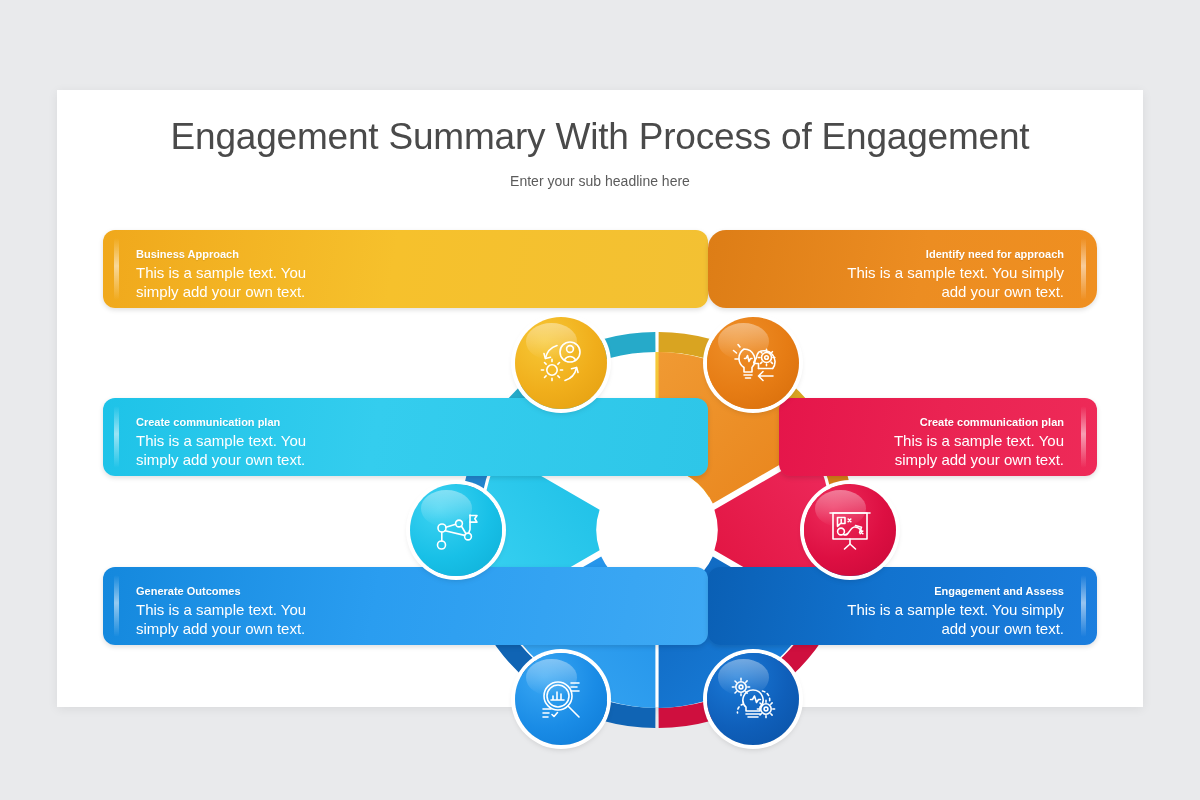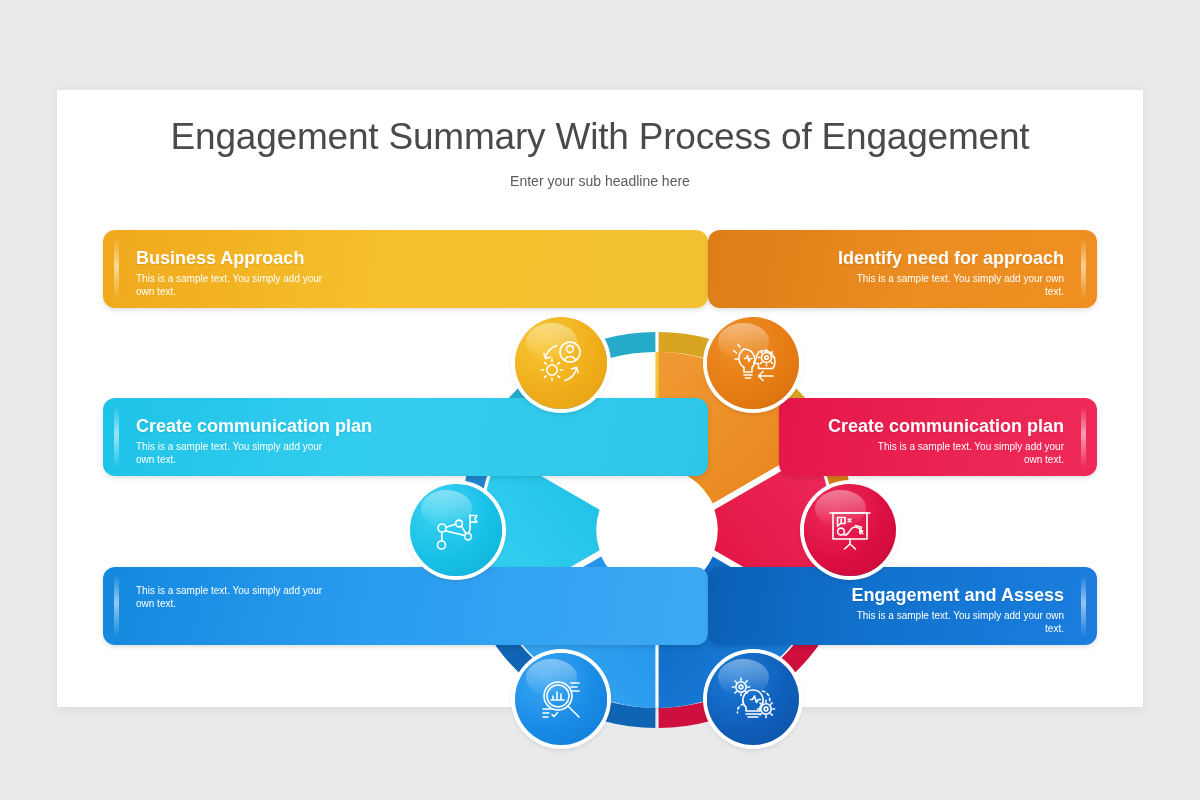--- a/index.html
+++ b/index.html
@@ -46,29 +46,29 @@
   .bar.left .sheen{ left:11px; }
   .bar.right .sheen{ right:11px; }
   .bar .txt{
     position:absolute; top:17px;
     color:#ffffff;
     line-height:1.32;
   }
   .bar.left .txt{ left:33px; text-align:left; }
   .bar.right .txt{ right:33px; text-align:right; }
   .bar .t{
-    font-size:18px; font-weight:bold; display:block; margin-bottom:1px;
+    font-size:11px; font-weight:bold; display:block; margin-bottom:1px;
     text-shadow:0 1px 1px rgba(0,0,0,.10);
   }
-  .bar .d{ font-size:10px; display:block; max-width:330px; }
+  .bar .d{ font-size:15px; display:block; max-width:330px; }
   .bar.right .d{ margin-left:auto; }
 
   
   #bar-0{ left:46px;  top:140px; width:605px; background:linear-gradient(100deg,#f0a81c 0%,#f6c12c 48%,#f3c133 100%); }
-  #bar-1{ left:651px; top:140px; width:389px; background:linear-gradient(100deg,#dd7d16 0%,#ec8d22 55%,#ef8f20 100%); }
+  #bar-1{ left:651px; top:140px; width:389px; background:linear-gradient(100deg,#dd7d16 0%,#ec8d22 55%,#ef8f20 100%);border-radius:18px; }
   #bar-2{ left:46px;  top:308px; width:605px; background:linear-gradient(100deg,#1ec3e8 0%,#34cdee 45%,#2ec6e8 100%); }
   #bar-3{ left:722px; top:308px; width:318px; background:linear-gradient(100deg,#e5154a 0%,#ea2352 50%,#ee2a58 100%); }
   #bar-4{ left:46px;  top:477px; width:605px; background:linear-gradient(100deg,#1488dd 0%,#2a9df0 45%,#3ea9f4 100%); }
   #bar-5{ left:651px; top:477px; width:389px; background:linear-gradient(100deg,#0a5fb4 0%,#1273cf 45%,#1b7ede 100%); }
 
   
   #wheel{
     position:absolute;
     left:393px; top:233px;
     width:414px; height:414px;
@@ -206,20 +206,21 @@
     <div class="sheen"></div>
     <div class="txt">
       <span class="t">Create communication plan</span>
       <span class="d" style="max-width:202px">This is a sample text. You simply add your own text.</span>
     </div>
   </div>
 
   <div class="bar left" id="bar-4">
     <div class="sheen"></div>
     <div class="txt">
+      <span class="t">Generate Outcomes</span>
       <span class="d" style="max-width:202px">This is a sample text. You simply add your own text.</span>
     </div>
   </div>
 
   <div class="bar right" id="bar-5">
     <div class="sheen"></div>
     <div class="txt">
       <span class="t">Engagement and Assess</span>
       <span class="d" style="max-width:228px">This is a sample text. You simply add your own text.</span>
     </div>

